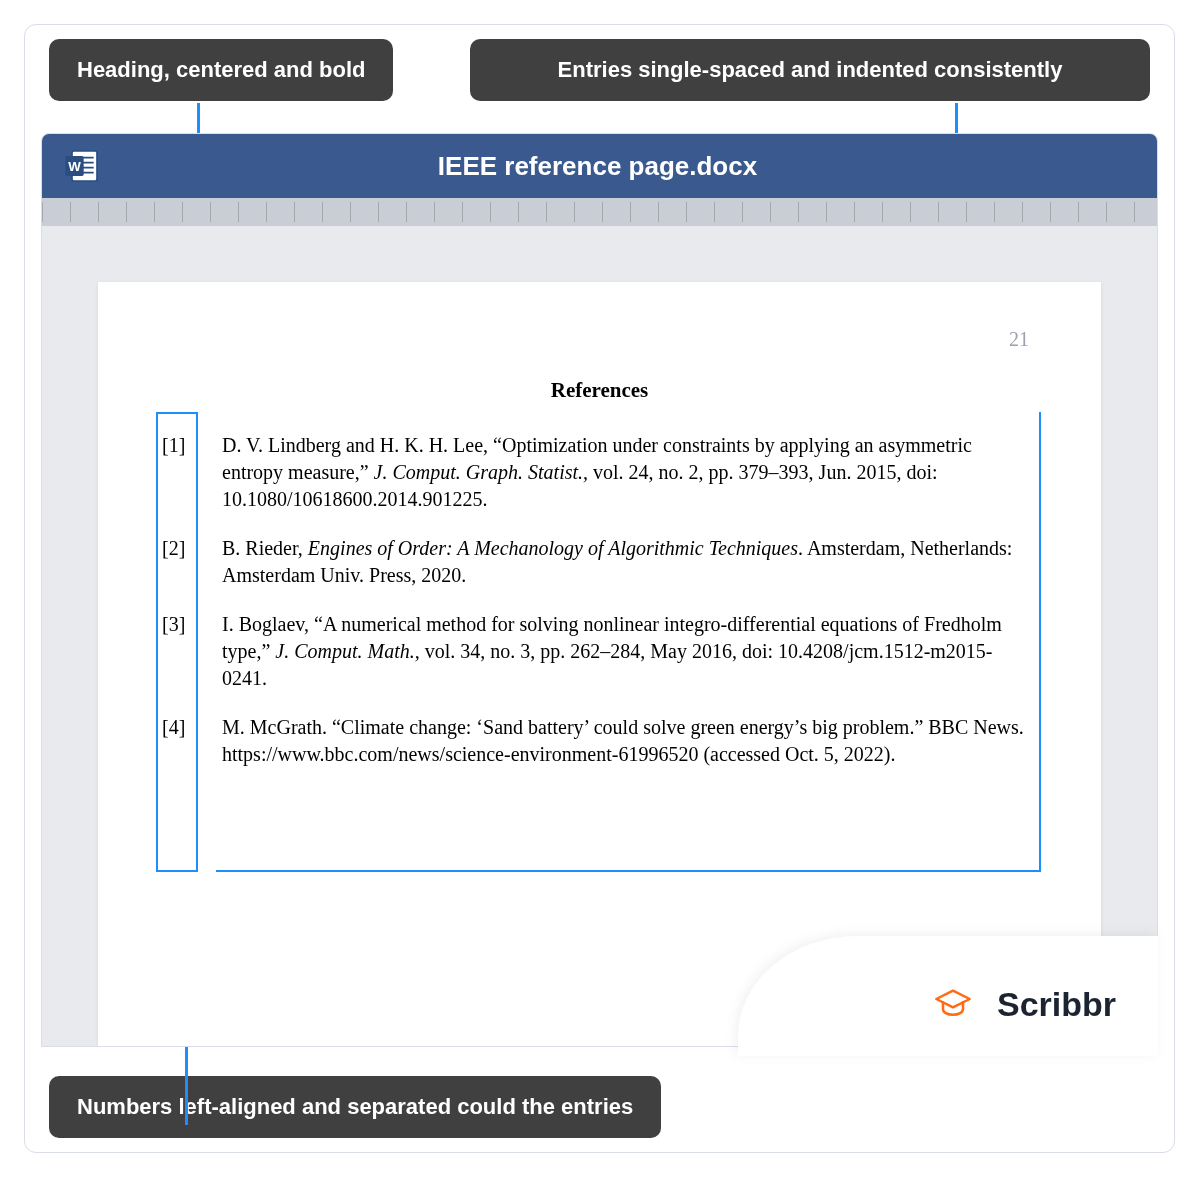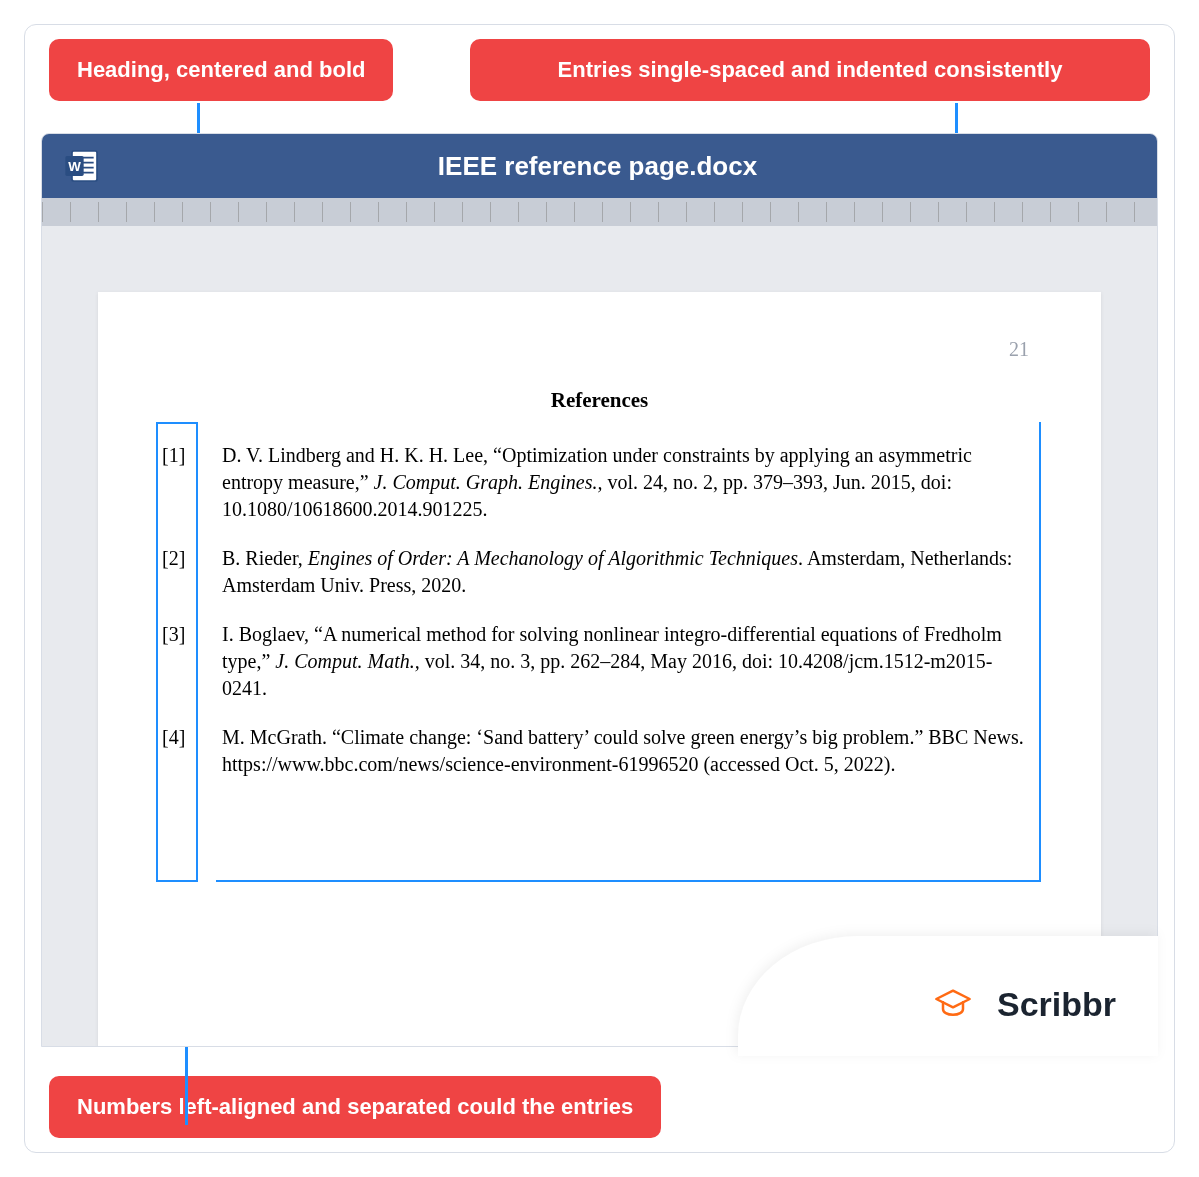--- a/index.html
+++ b/index.html
@@ -15,21 +15,21 @@
     left: 24px;
     top: 24px;
     right: 24px;
     bottom: 24px;
     border: 1px solid #d8dde6;
     border-radius: 12px;
     overflow: visible;
   }
   .callout {
     position: absolute;
-    background: #ef4444;
+    background: #404040;
     color: #fff;
     font-weight: 700;
     font-size: 22px;
     padding: 18px 28px;
     border-radius: 10px;
     white-space: nowrap;
   }
   .callout-top-left { left: 24px; top: 14px; }
   .callout-top-right { left: 445px; top: 14px; right: 24px; white-space: normal; text-align: center; }
   .callout-bottom { left: 24px; bottom: 14px; }
@@ -83,21 +83,20 @@
     background: #fff;
     width: 100%;
     height: 100%;
     padding: 48px 64px 32px 64px;
     font-family: "Times New Roman", Times, serif;
     color: #000;
     font-size: 20px;
     line-height: 1.35;
     position: relative;
     box-shadow: 0 1px 4px rgba(0,0,0,0.08);
-    margin-top: 10px;
   }
   .page-number {
     position: absolute;
     top: 44px; right: 72px;
     color: #9aa1ad;
     font-family: "Times New Roman", Times, serif;
     font-size: 20px;
   }
   .ref-heading {
     text-align: center;
@@ -208,21 +207,21 @@
         <div class="page-number">21</div>
         <div class="ref-heading">References</div>
 
         <div class="hl-box" style="left:58px; top:130px; width:42px; height:460px;"></div>
 
         <div class="hl-box" style="left:118px; top:130px; right:60px; height:460px; border-left:none; border-top:none;"></div>
 
         <div class="ref-list">
           <div class="ref-row">
             <div class="ref-num">[1]</div>
-            <div class="ref-body"><span>D. V. Lindberg and H. K. H. Lee, “Optimization under constraints by applying an asymmetric entropy measure,” </span><span class="italic">J. Comput. Graph. Engines.,</span><span> vol. 24, no. 2, pp. 379–393, Jun. 2015, doi: 10.1080/10618600.2014.901225.</span></div>
+            <div class="ref-body"><span>D. V. Lindberg and H. K. H. Lee, “Optimization under constraints by applying an asymmetric entropy measure,” </span><span class="italic">J. Comput. Graph. Statist.,</span><span> vol. 24, no. 2, pp. 379–393, Jun. 2015, doi: 10.1080/10618600.2014.901225.</span></div>
           </div>
           <div class="ref-row">
             <div class="ref-num">[2]</div>
             <div class="ref-body"><span>B. Rieder, </span><span class="italic">Engines of Order: A Mechanology of Algorithmic Techniques</span><span>. Amsterdam, Netherlands: Amsterdam Univ. Press, 2020.</span></div>
           </div>
           <div class="ref-row">
             <div class="ref-num">[3]</div>
             <div class="ref-body"><span>I. Boglaev, “A numerical method for solving nonlinear integro-differential equations of Fredholm type,” </span><span class="italic">J. Comput. Math.,</span><span> vol. 34, no. 3, pp. 262–284, May 2016, doi: 10.4208/jcm.1512-m2015-0241.</span></div>
           </div>
           <div class="ref-row">

